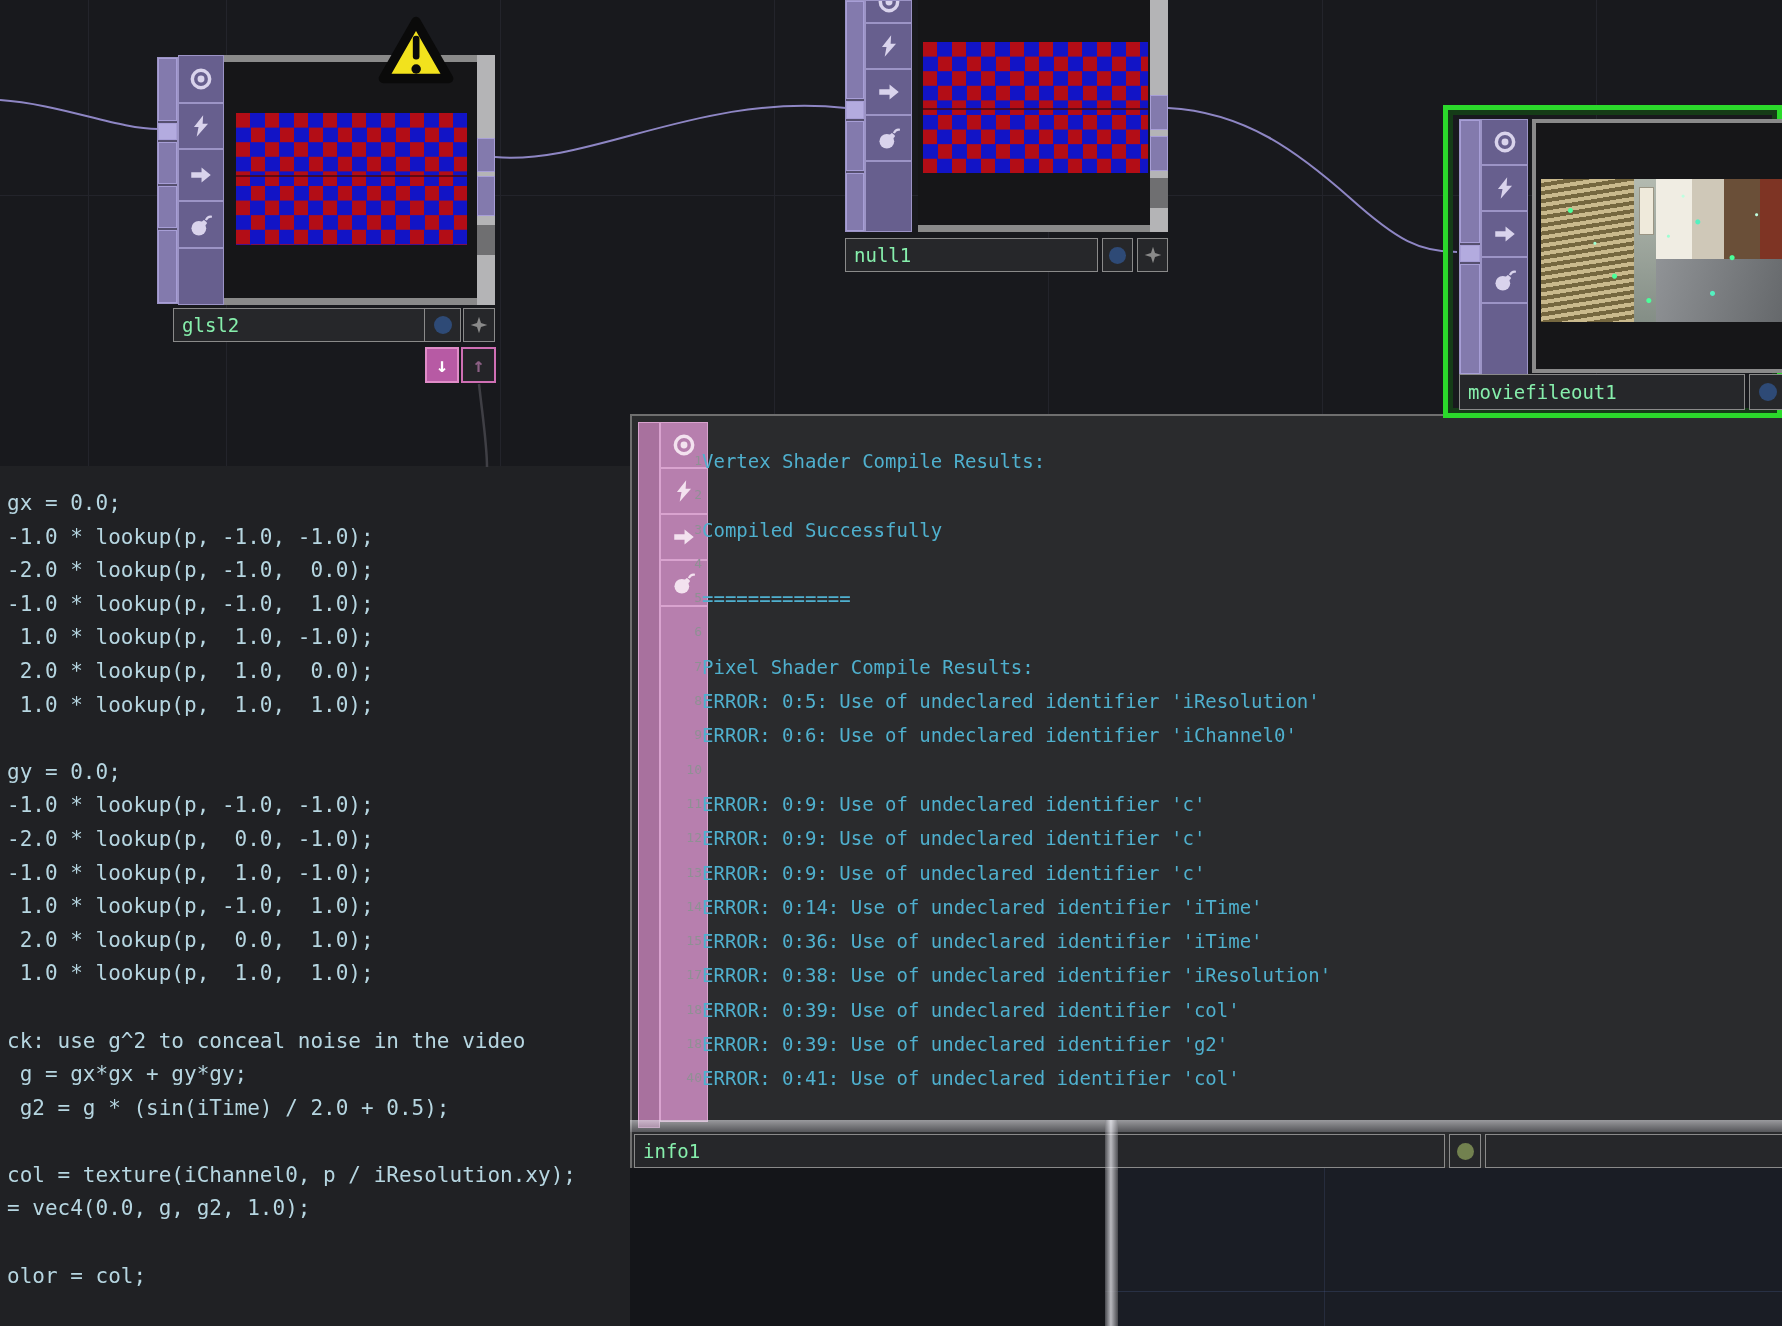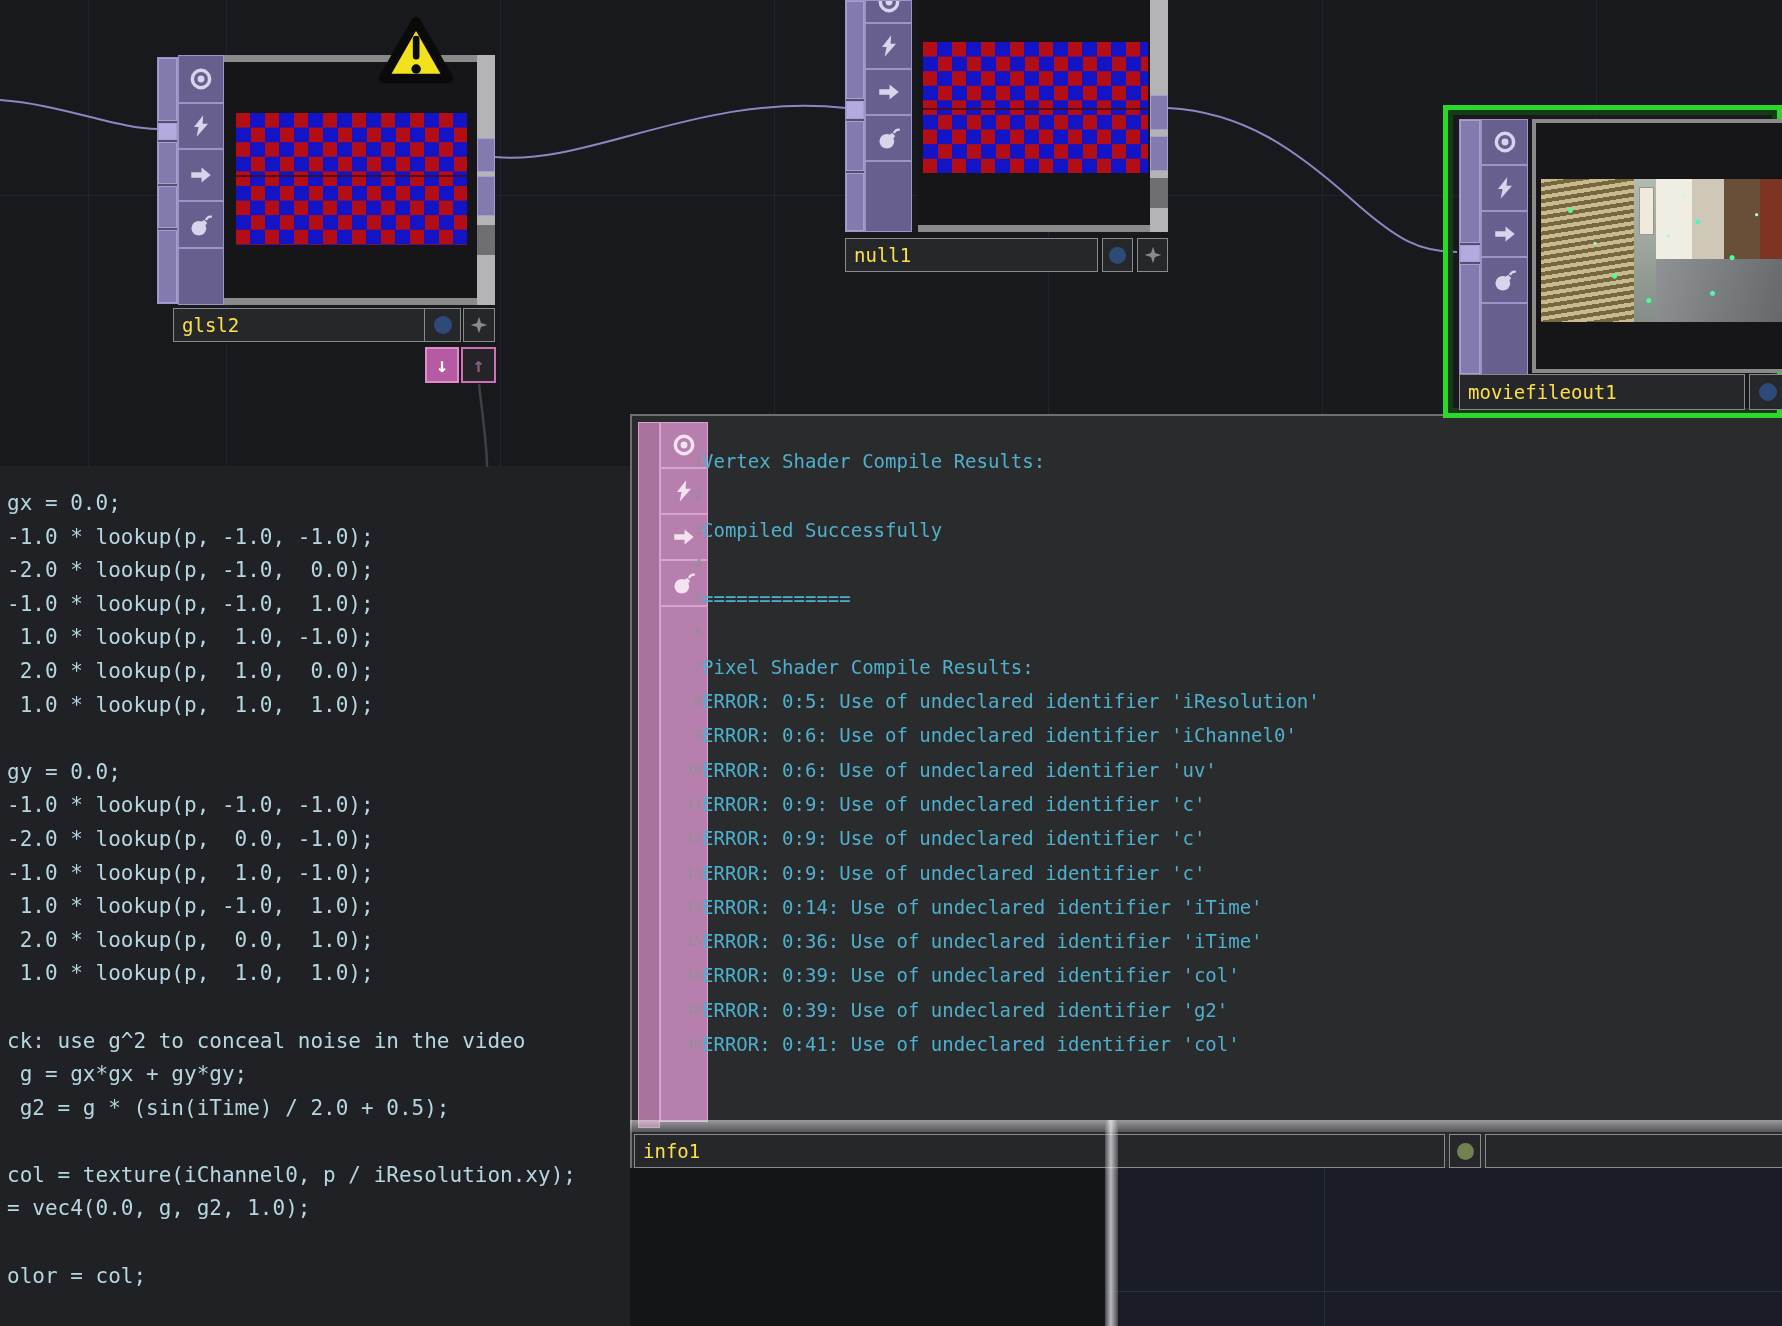--- a/index.html
+++ b/index.html
@@ -27,21 +27,21 @@
   .pink .icell{background:#b77fae;border-color:#d9a3cf;color:#f3e2ef;}
   .pink.nstrip{background:#a8719e;border-color:#d9a3cf;}
   .icell svg{width:26px;height:26px;}
   .preview{position:absolute;background:#161618;box-sizing:border-box;}
   .checker{position:absolute;background:repeating-conic-gradient(#1214c6 0 25%, #b30d16 0 50%);
     background-size:29px 29.2px;}
   .seam{position:absolute;left:0;width:100%;height:2px;background:#4a0910;opacity:.8;}
   .rbar{position:absolute;background:#b4b4b6;}
   .namerow{position:absolute;}
   .nfield{position:absolute;background:#26272a;border:1px solid #8a8a8a;box-sizing:border-box;
-    color:#fde047;font-size:19px;line-height:32px;padding-left:8px;overflow:hidden;}
+    color:#86efac;font-size:19px;line-height:32px;padding-left:8px;overflow:hidden;}
   .nbox{position:absolute;background:#26272a;border:1px solid #8a8a8a;box-sizing:border-box;
     display:flex;align-items:center;justify-content:center;}
   .dot{border-radius:50%;}
   
   #info-node{left:630px;top:414px;width:1152px;height:756px;background:#2a2b2d;
     border-top:2px solid #6f6f6f;border-left:2px solid #6f6f6f;box-sizing:border-box;}
   #info-lines{position:absolute;left:630px;top:444px;width:1140px;height:676px;overflow:hidden;}
   .irow{display:flex;height:34.3px;line-height:34.3px;}
   .irow .num{width:72px;text-align:right;padding-right:0px;font-size:13px;color:#8f9094;flex:none;}
   .irow .txt{font-size:19px;color:#4fb0ce;white-space:pre;}
@@ -190,41 +190,44 @@
       <div class="irow">
         <span class="num">8</span>
         <span class="txt">ERROR: 0:5: Use of undeclared identifier 'iResolution'</span>
       </div>
       <div class="irow">
         <span class="num">9</span>
         <span class="txt">ERROR: 0:6: Use of undeclared identifier 'iChannel0'</span>
       </div>
       <div class="irow">
         <span class="num">10</span>
-        <span class="txt">ERROR: 0:6: Use of undeclared identifier 'uv'</span>
       </div>
       <div class="irow">
         <span class="num">11</span>
         <span class="txt">ERROR: 0:9: Use of undeclared identifier 'c'</span>
       </div>
       <div class="irow">
         <span class="num">12</span>
         <span class="txt">ERROR: 0:9: Use of undeclared identifier 'c'</span>
       </div>
       <div class="irow">
         <span class="num">13</span>
         <span class="txt">ERROR: 0:9: Use of undeclared identifier 'c'</span>
       </div>
       <div class="irow">
         <span class="num">14</span>
         <span class="txt">ERROR: 0:14: Use of undeclared identifier 'iTime'</span>
       </div>
       <div class="irow">
         <span class="num">15</span>
         <span class="txt">ERROR: 0:36: Use of undeclared identifier 'iTime'</span>
+      </div>
+      <div class="irow">
+        <span class="num">17</span>
+        <span class="txt">ERROR: 0:38: Use of undeclared identifier 'iResolution'</span>
       </div>
       <div class="irow">
         <span class="num">18</span>
         <span class="txt">ERROR: 0:39: Use of undeclared identifier 'col'</span>
       </div>
       <div class="irow">
         <span class="num">18</span>
         <span class="txt">ERROR: 0:39: Use of undeclared identifier 'g2'</span>
       </div>
       <div class="irow">

